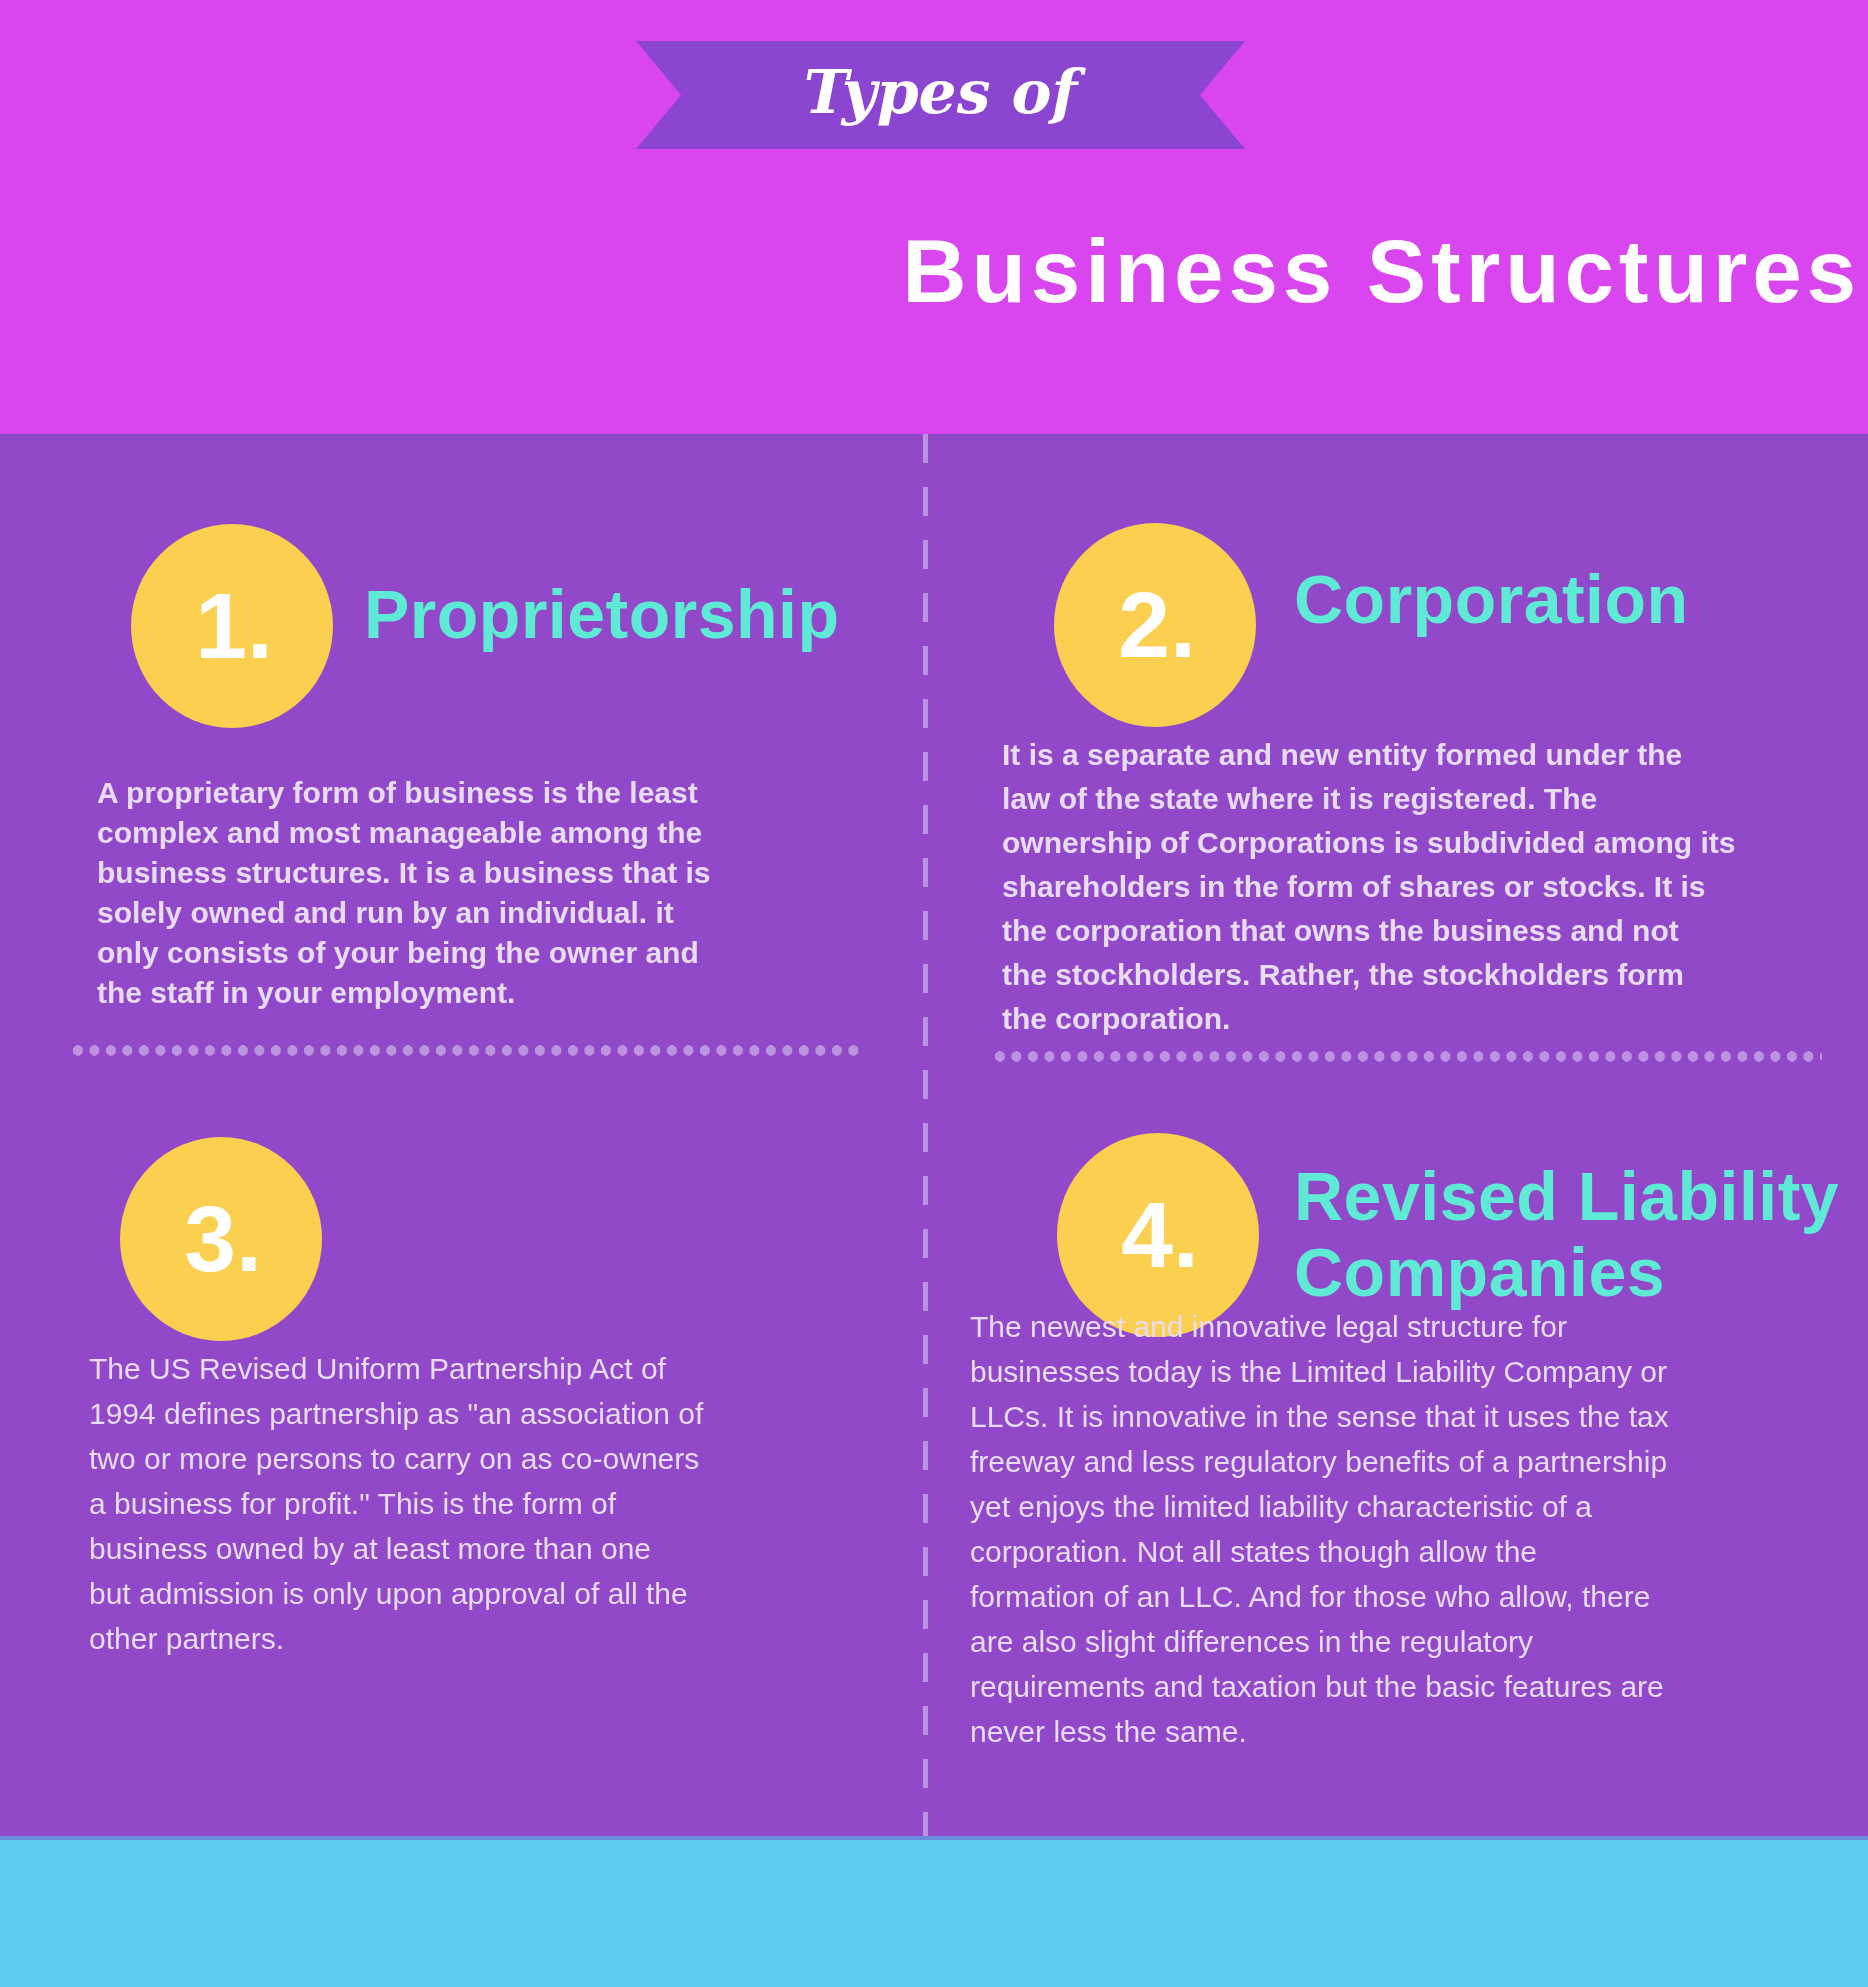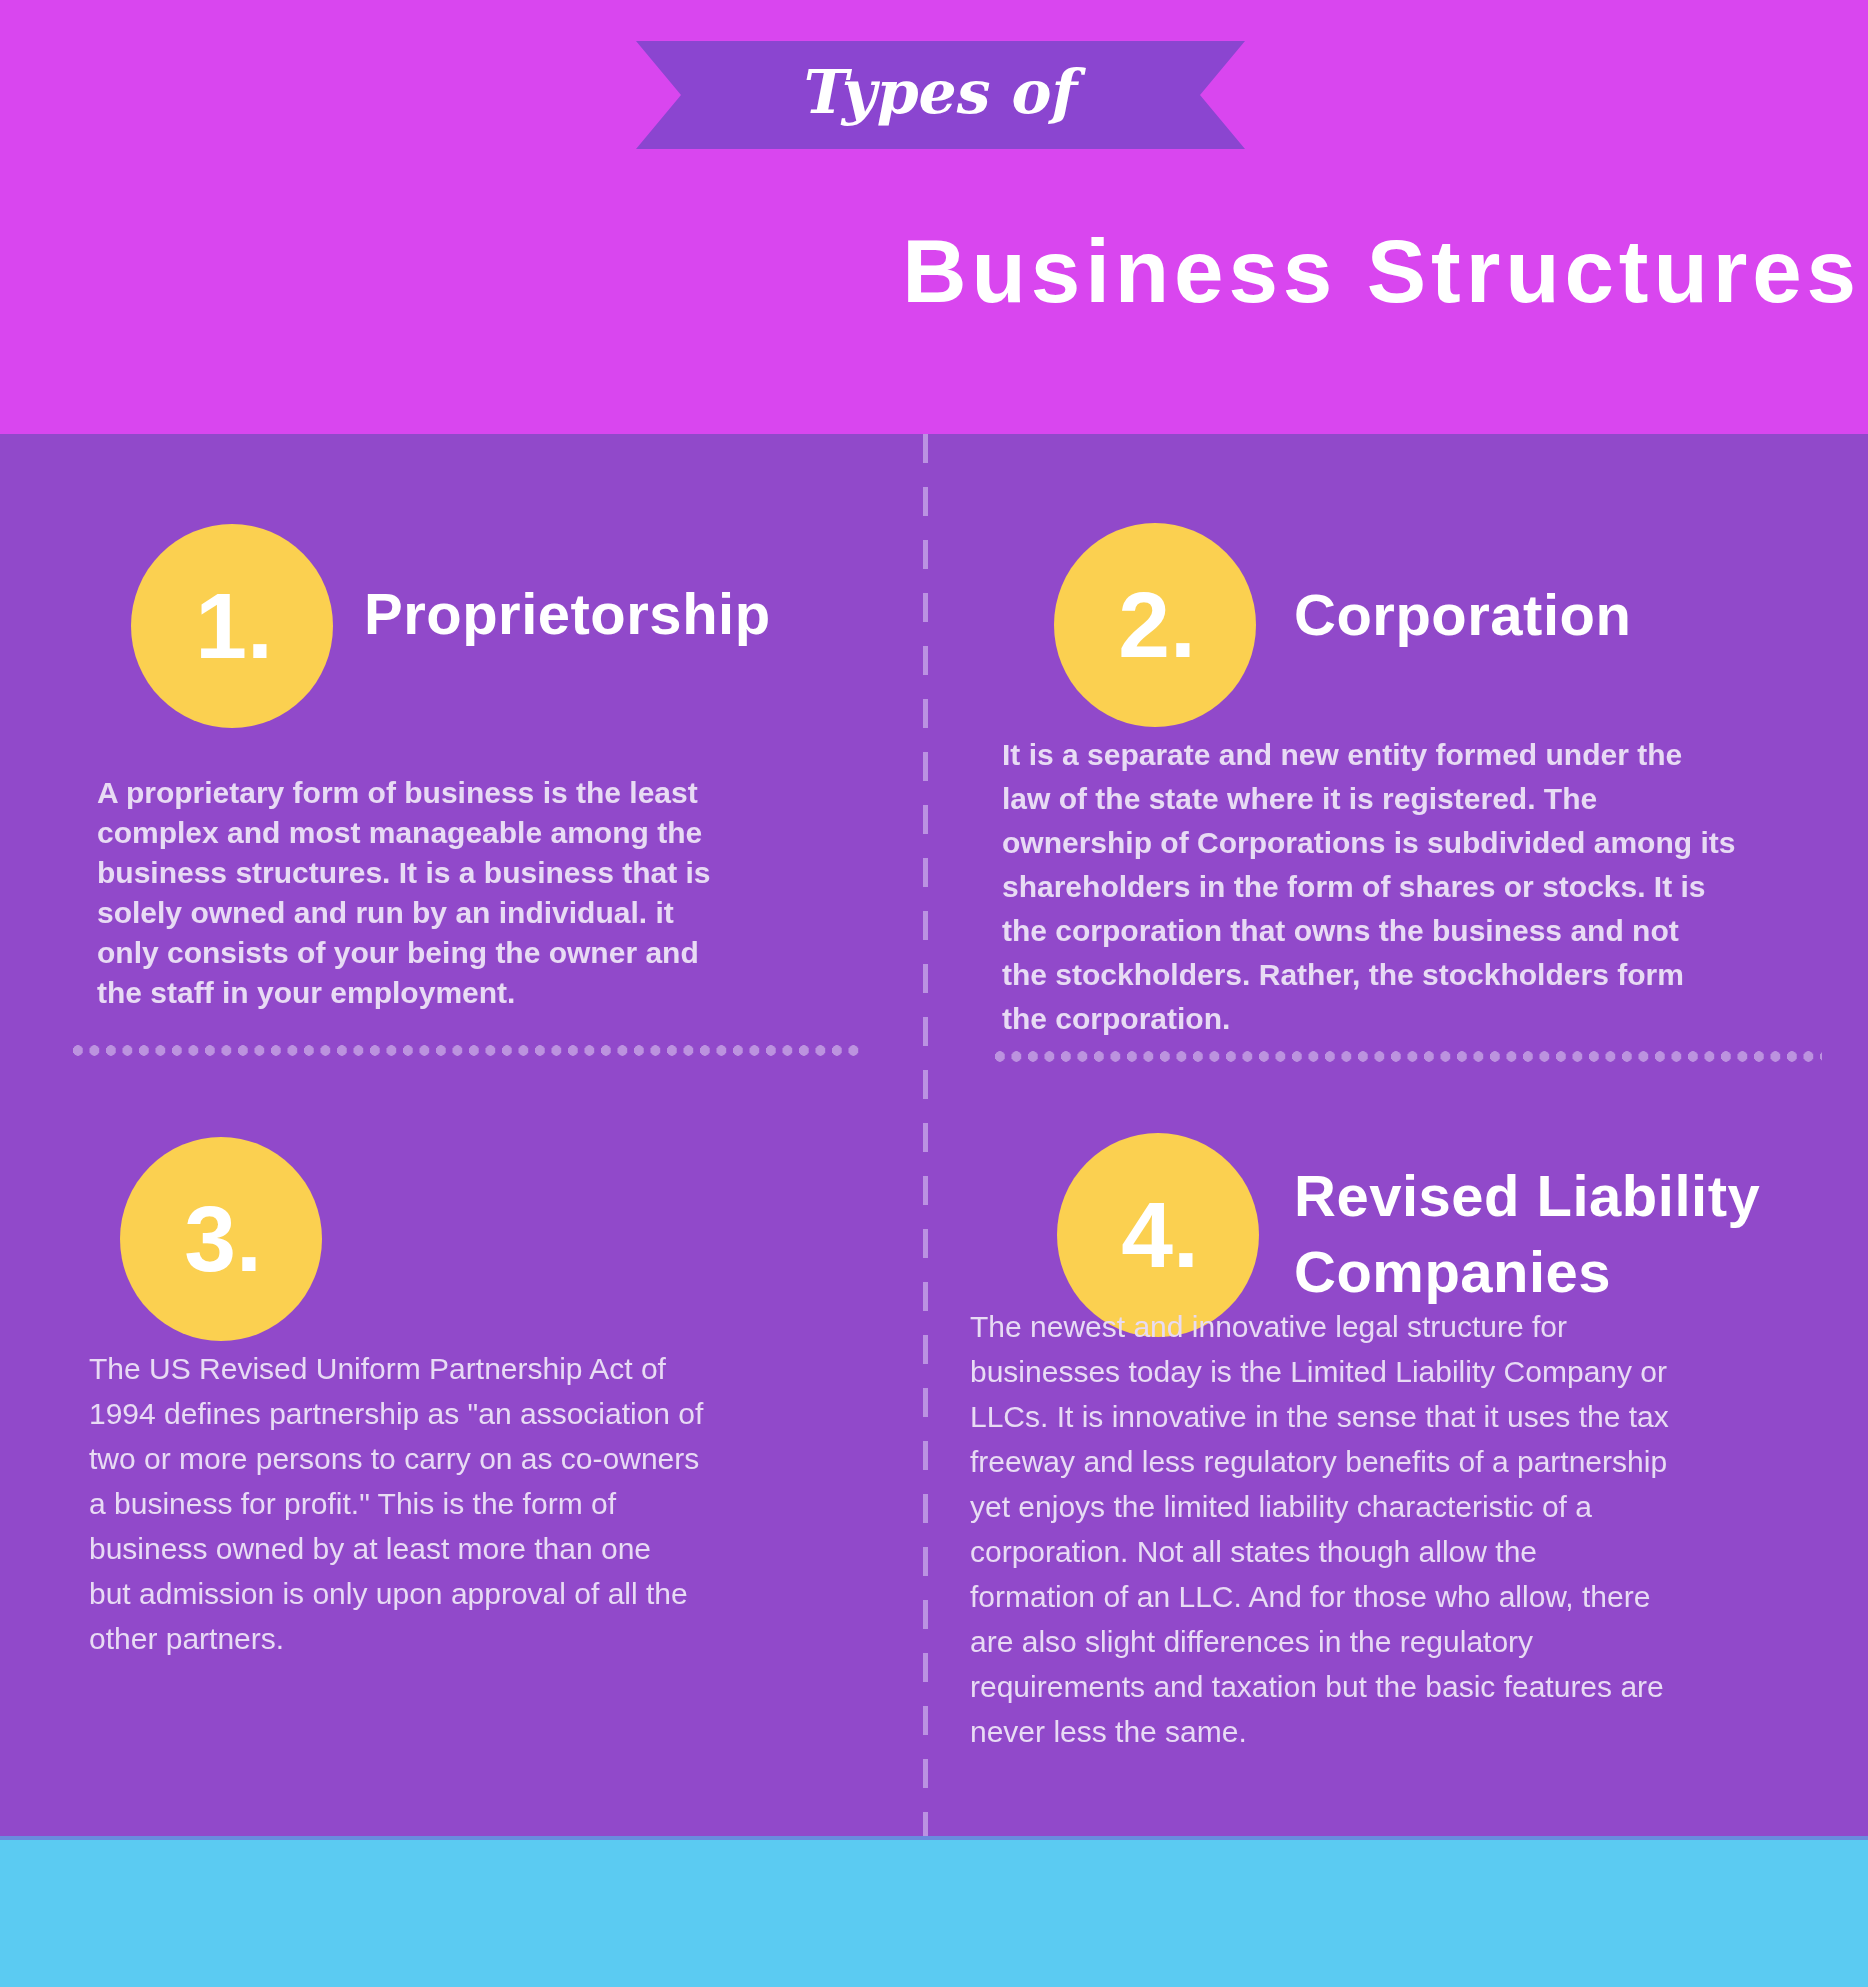--- a/index.html
+++ b/index.html
@@ -62,22 +62,22 @@
     width: 202px; height: 204px;
     border-radius: 50%;
     background: #FBD050;
     display: flex; align-items: center; justify-content: center;
     color: #ffffff;
     font-weight: 800; font-size: 93px;
     padding-left: 3.9px; box-sizing: border-box;
   }
   .sec-title {
     position: absolute;
-    color: #ffffff;
-    font-weight: 800; font-size: 58px;
+    color: #5eead4;
+    font-weight: 800; font-size: 68px;
     line-height: 68px; letter-spacing: 0.5px;
     white-space: pre-line;
   }
   .sec-title.two-line { line-height: 76px; }
   .sec-body {
     position: absolute;
     color: #E8DBF4;
     font-weight: 400; font-size: 30px;
     white-space: pre-line;
   }
@@ -121,21 +121,21 @@
 complex and most manageable among the
 business structures. It is a business that is
 solely owned and run by an individual. it
 only consists of your being the owner and
 the staff in your employment.</div>
     <div class="dots" style="left:73px; top:611px; width:788px;"></div>
 
     <div class="num-circle" style="left:1054px; top:89px;">
       <span>2.</span>
     </div>
-    <div class="sec-title" style="left:1294px; top:147px;text-align:center;">Corporation</div>
+    <div class="sec-title" style="left:1294px; top:131px;text-align:center;">Corporation</div>
     <div class="sec-body" style="left:1002px; top:299px; width:854px; line-height:44px;font-weight:bold;">It is a separate and new entity formed under the
 law of the state where it is registered. The
 ownership of Corporations is subdivided among its
 shareholders in the form of shares or stocks. It is
 the corporation that owns the business and not
 the stockholders. Rather, the stockholders form
 the corporation.</div>
     <div class="dots" style="left:995px; top:617px; width:827px;"></div>
 
     <div class="num-circle" style="left:120px; top:703px;">

